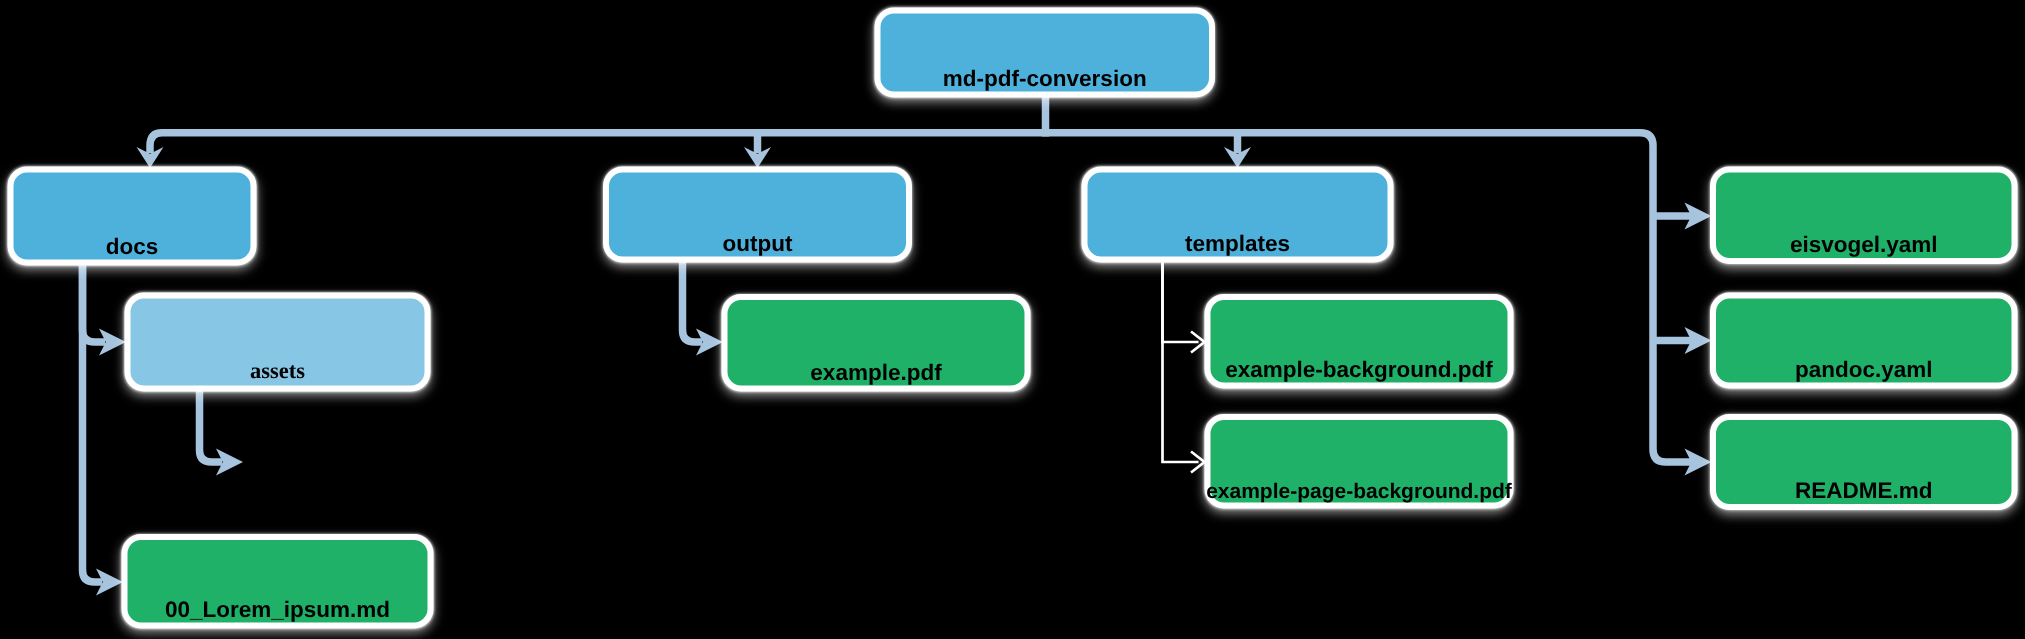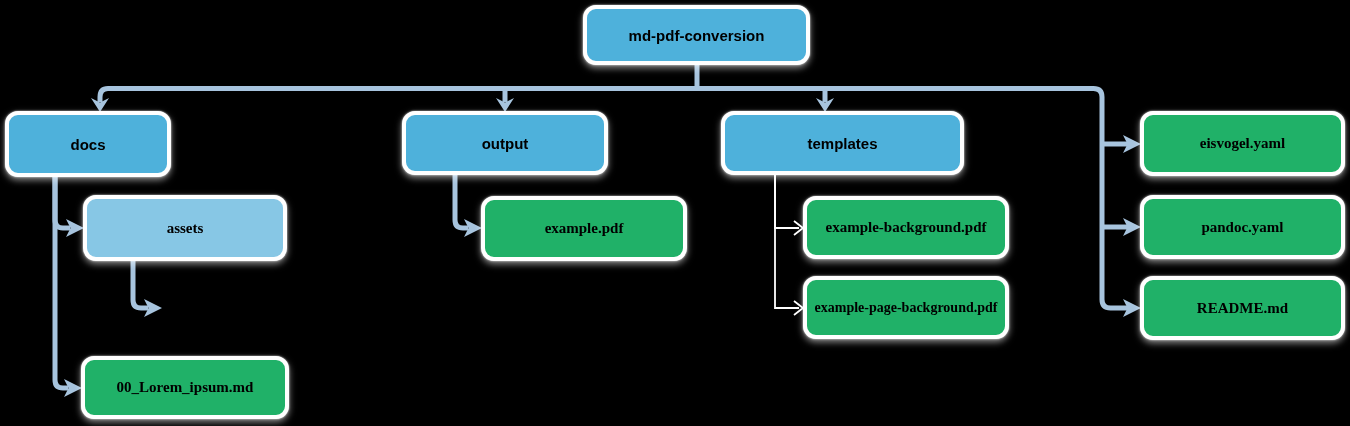--- a/index.html
+++ b/index.html
@@ -13,28 +13,28 @@
   .edges{position:absolute;left:0;top:0;pointer-events:none;}
   .edge-thick{stroke:#A7C4DE;stroke-width:5;fill:none;}
   .edge-thin{stroke:#FFFFFF;stroke-width:1.8;fill:none;}
   .head-thick{fill:#A7C4DE;stroke:none;}
   .head-thin{stroke:#FFFFFF;stroke-width:1.8;fill:none;}
   .node{
     position:absolute;
     box-sizing:border-box;
     border:4px solid #FFFFFF;
     border-radius:13px;
-    display:flex;align-items:center;justify-content:center;
+    display:flex;align-items:flex-end;justify-content:center;
     font-weight:bold;font-size:15px;color:#000;
     white-space:nowrap;
     box-shadow:0 3px 7px rgba(255,255,255,0.55), 0 0 2px rgba(255,255,255,0.85);
   }
   .folder{background:#4EB1DB;}
   .subfolder{background:#87C7E5;font-family:Liberation Serif, serif;}
-  .file{background:#20B168;font-family:Liberation Serif, serif;}
+  .file{background:#20B168;}
 </style>
 </head>
 <body>
 
 <div class="stage">
 
   <svg class="edges" width="1350" height="426" viewBox="0 0 1350 426">
 
     <path class="edge-thick" d="M 697 62 L 697 91"></path>
 
@@ -76,21 +76,21 @@
   </div>
 
   <div class="node folder" style="left:5px;top:111px;width:166px;height:66px">
     <span>docs</span>
   </div>
 
   <div class="node folder" style="left:402px;top:111px;width:206px;height:64px">
     <span>output</span>
   </div>
 
-  <div class="node folder" style="left:721px;top:111px;width:243px;height:64px">
+  <div class="node folder" style="left:721px;top:111px;width:208px;height:64px">
     <span>templates</span>
   </div>
 
   <div class="node file" style="left:1140px;top:111px;width:205px;height:65px">
     <span>eisvogel.yaml</span>
   </div>
 
   <div class="node subfolder" style="left:83px;top:195px;width:204px;height:66px">
     <span>assets</span>
   </div>

